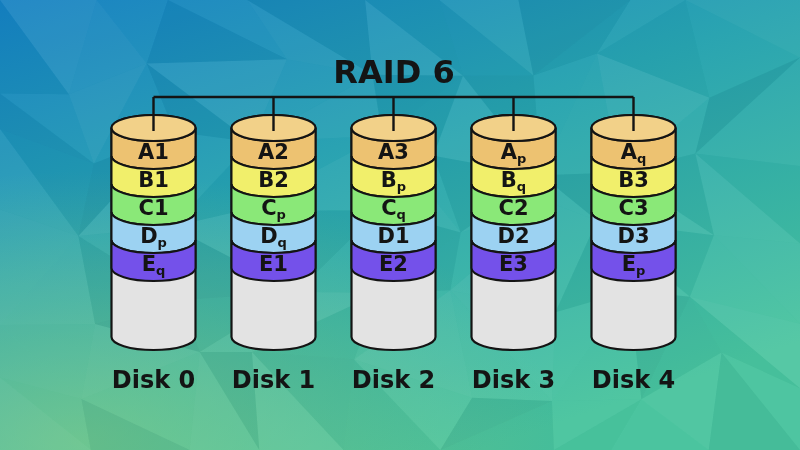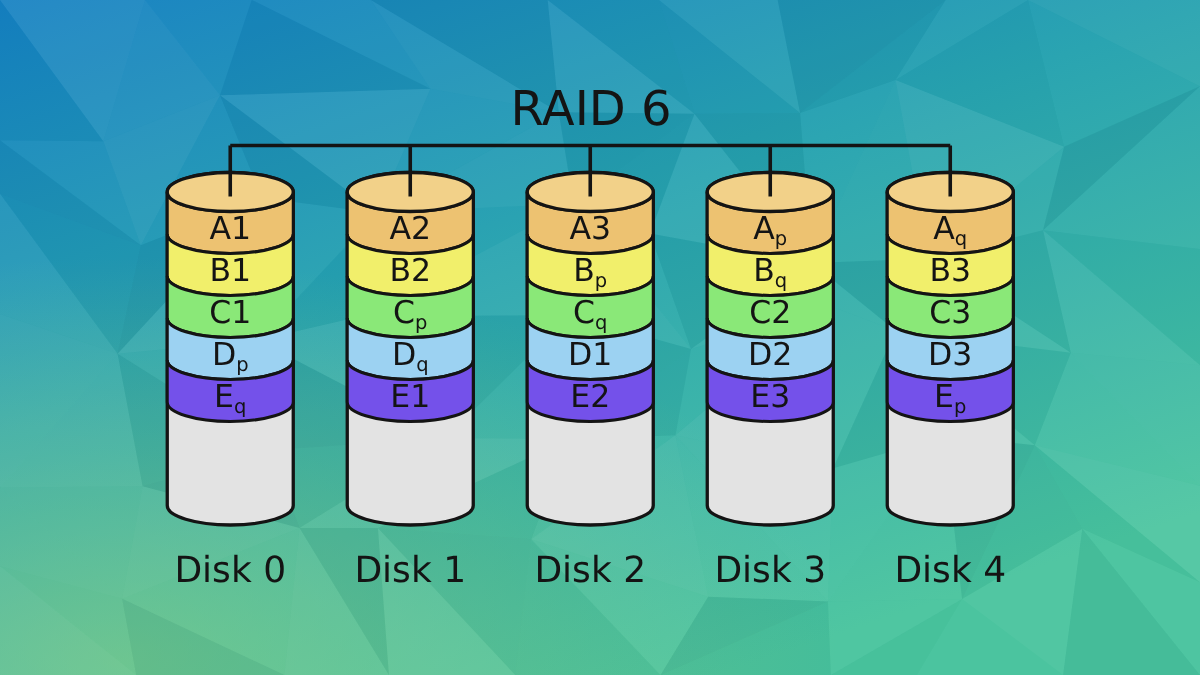--- a/index.html
+++ b/index.html
@@ -1,18 +1,19 @@
 <!DOCTYPE html>
 <html><head>
 <meta charset="utf-8">
 <style>
   html,body{margin:0;padding:0;background:#222;}
   .stage{
     position:relative;width:800px;height:450px;overflow:hidden;
     font-family:"DejaVu Sans","Liberation Sans",sans-serif;
+    font-weight:bold;
   }
   svg text{font-family:"DejaVu Sans","Liberation Sans",sans-serif;}
 </style>
 </head>
 <body>
 
 <div class="stage">
   <svg id="scene" width="800" height="450" viewBox="0 0 800 450">
     <defs>
       <linearGradient id="bgGrad" x1="0" y1="0" x2="0.6" y2="1">

